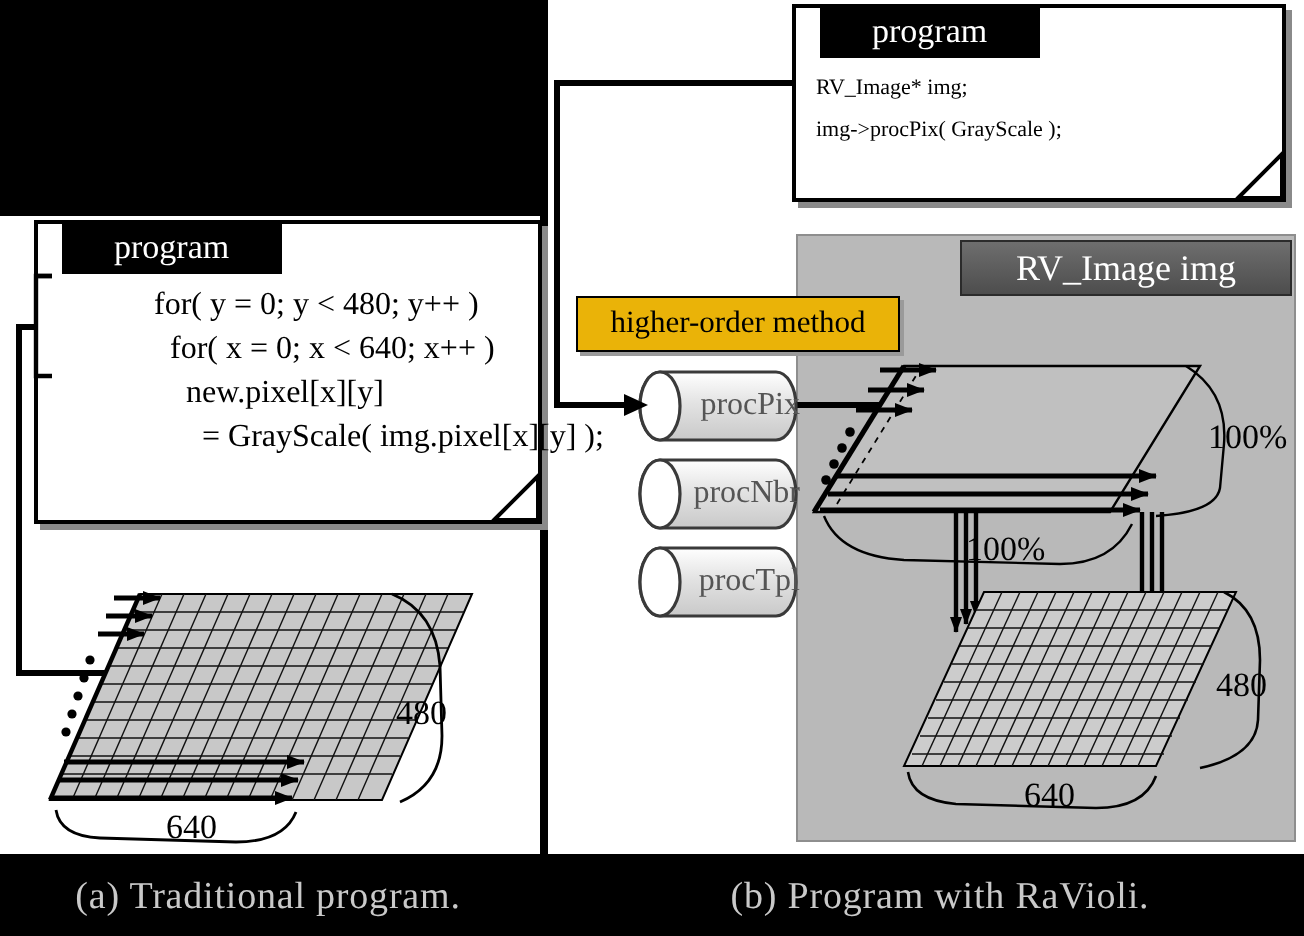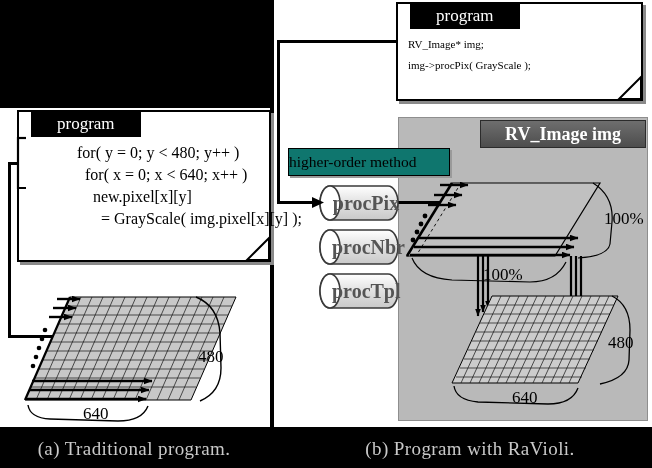--- a/index.html
+++ b/index.html
@@ -42,31 +42,31 @@
 
   
   .conn{position:absolute;background:#000;}
 
   
   #objbox{position:absolute;left:398px;top:117px;width:248px;height:302px;
           background:#b9b9b9;border:1px solid #8e8e8e;}
   #objtitle{position:absolute;left:480px;top:120px;width:164px;height:26px;
             background:linear-gradient(#6e6e6e,#4d4d4d);
             border:1px solid #2b2b2b;
-            color:#fff;font-size:18px;line-height:26px;text-align:center;font-weight:bold;}
+            color:#fff;font-size:18px;line-height:26px;text-align:center;}
 
   
   #hom{position:absolute;left:288px;top:148px;width:160px;height:26px;
-       background:#0f766e;border:1px solid #000;box-shadow:2px 2px 0 0 #9a9a9a;
-       font-size:15.5px;line-height:26px;}
+       background:#eab308;border:1px solid #000;box-shadow:2px 2px 0 0 #9a9a9a;
+       font-size:15.5px;line-height:26px;text-align:center;}
 
   
   .cyl{position:absolute;width:82px;height:38px;}
   .cyl .lbl{position:absolute;left:14px;top:0;width:68px;height:38px;
-            line-height:38px;text-align:center;font-weight:bold;font-size:20px;
+            line-height:38px;text-align:right;font-weight:normal;font-size:16px;
             color:#555;}
   #cyl1{left:318px;top:184px;}
   #cyl2{left:318px;top:228px;}
   #cyl3{left:318px;top:272px;}
 
   
   .ov{position:absolute;left:0;top:0;width:652px;height:468px;pointer-events:none;}
 </style>
 </head>
 <body>

